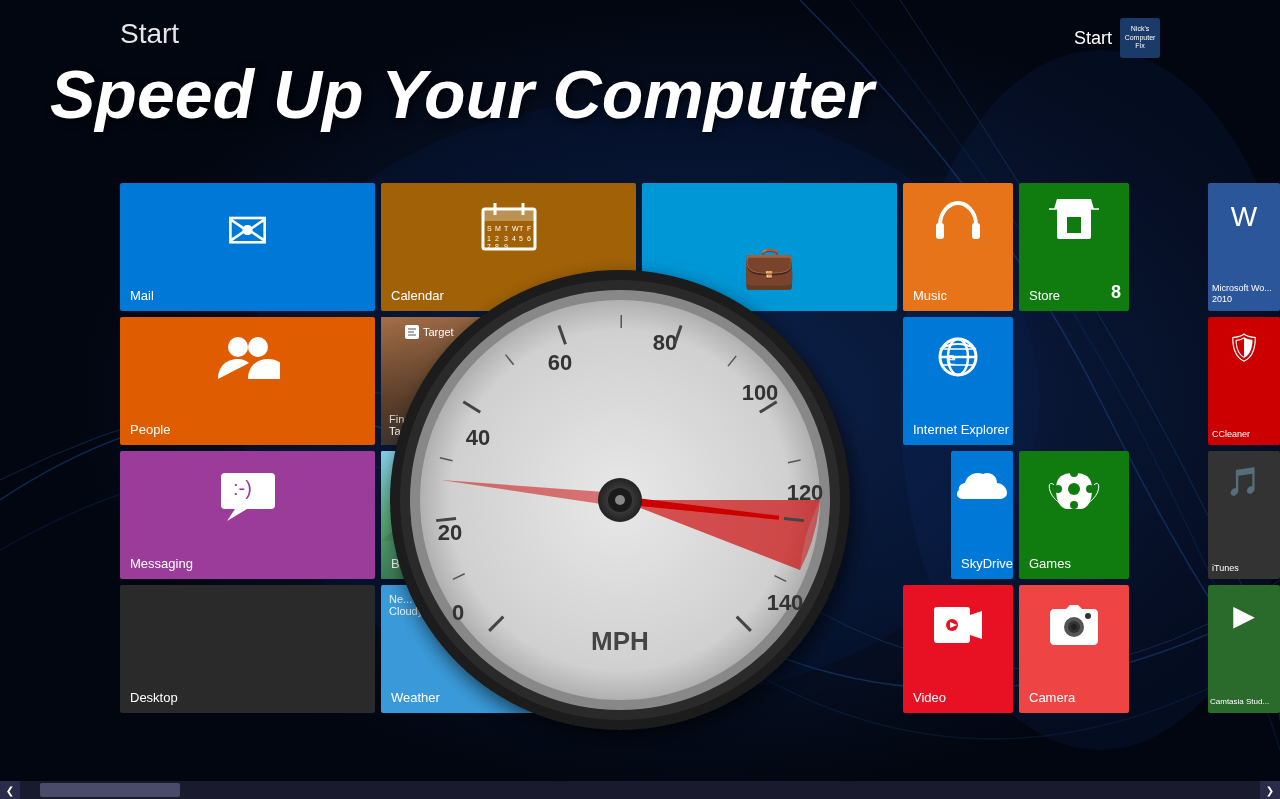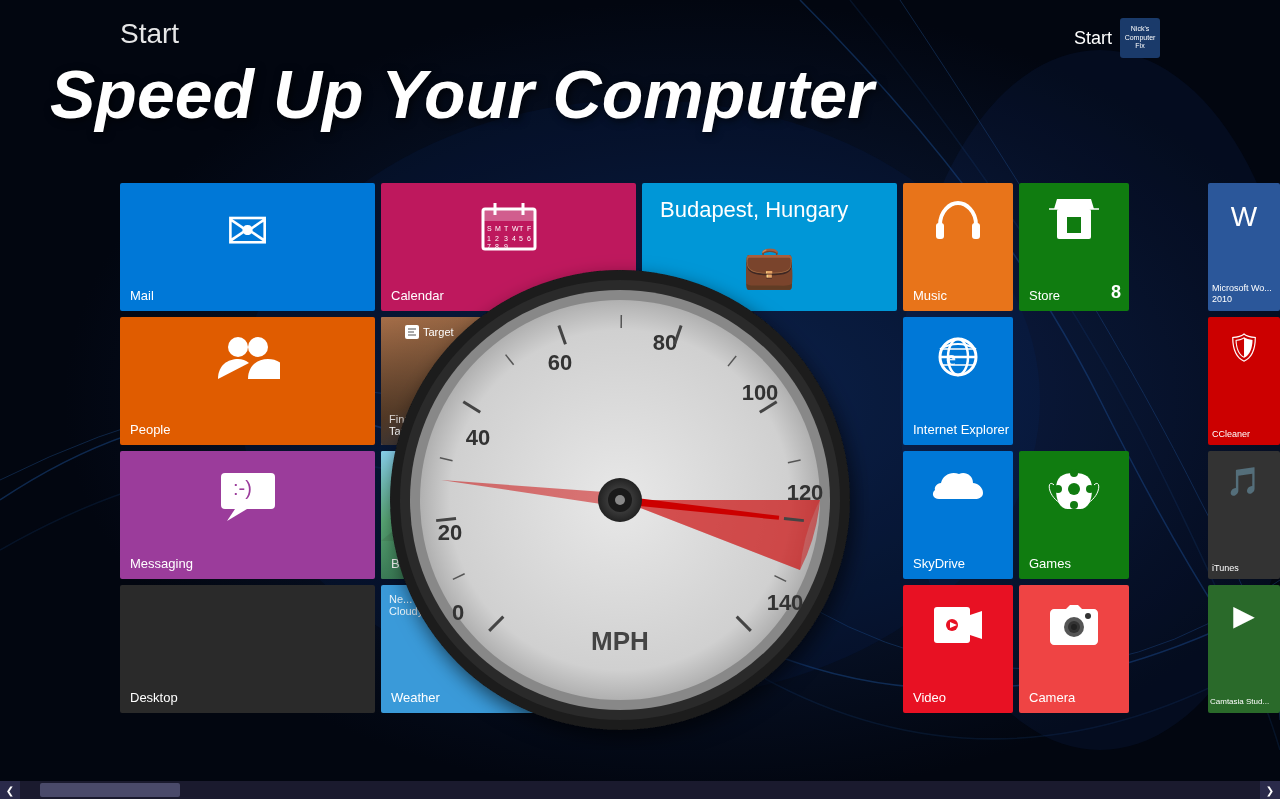--- a/index.html
+++ b/index.html
@@ -118,33 +118,33 @@
     .tile .tile-icon-top {
       position: absolute;
       top: 18px;
       left: 50%;
       transform: translateX(-50%);
       font-size: 52px;
     }
 
     
     .tile-mail { background: #0078d7; grid-column: 1; grid-row: 1; }
-    .tile-calendar { background: #be185d; grid-column: 2; grid-row: 1; text-decoration: underline; }
+    .tile-calendar { background: #a16207; grid-column: 2; grid-row: 1; text-decoration: underline; }
     .tile-weather-wide { background: #0097d7; grid-column: 3; grid-row: 1; font-size: 14px; }
     .tile-music { background: #e8741a; grid-column: 4; grid-row: 1; }
     .tile-store { background: #107c10; grid-column: 5; grid-row: 1; }
 
     .tile-people { background: #e05c00; grid-column: 1; grid-row: 2; }
     .tile-news { background: #8b0000; grid-column: 2; grid-row: 2; overflow: hidden; padding: 0; }
     .tile-ie { background: #0078d7; grid-column: 4; grid-row: 2; }
     .tile-maps { background: #7030a0; grid-column: 5; grid-row: 2; }
 
     .tile-messaging { background: #9b3c9b; grid-column: 1; grid-row: 3; }
     .tile-bing { background: #555; grid-column: 2; grid-row: 3; overflow: hidden; padding: 0; }
-    .tile-skydrive { background: #0078d7; grid-column: 4; grid-row: 3; }
+    .tile-skydrive { background: #0078d7; grid-column: 4; grid-row: 3; margin-left: 48px; }
     .tile-games { background: #107c10; grid-column: 5; grid-row: 3; padding-left: 28px; }
 
     .tile-desktop { background: #2a2a2a; grid-column: 1; grid-row: 4; }
     .tile-weather { background: #3a9ad9; grid-column: 2; grid-row: 4; }
     .tile-video { background: #e81123; grid-column: 4; grid-row: 4; }
     .tile-camera { background: #ef4444; grid-column: 5; grid-row: 4; }
 
     
     .tiles-right {
       position: absolute;
@@ -422,21 +422,20 @@
           <text x="6" y="48">7</text>
             <text x="14" y="48">8</text>
             <text x="23" y="48">9</text>
         </g>
       </svg>
     </div>
     <span class="tile-label">Calendar</span>
   </div>
 
   <div class="tile tile-weather-wide">
-    <div class="weather-city">Budapest, Hungary</div>
     <div style="position:absolute;bottom:20px;left:50%;transform:translateX(-50%);font-size:42px;">💼</div>
   </div>
 
   <div class="tile tile-music">
     <div style="position:absolute;top:14px;left:50%;transform:translateX(-50%);font-size:42px;">
       <svg width="52" height="52" viewBox="0 0 52 52" fill="none">
         <path d="M8 28 C8 14 18 6 26 6 C34 6 44 14 44 28" stroke="white" stroke-width="4" fill="none"></path>
         <rect x="4" y="26" width="8" height="16" rx="3" fill="white"></rect>
         <rect x="40" y="26" width="8" height="16" rx="3" fill="white"></rect>
       </svg>

